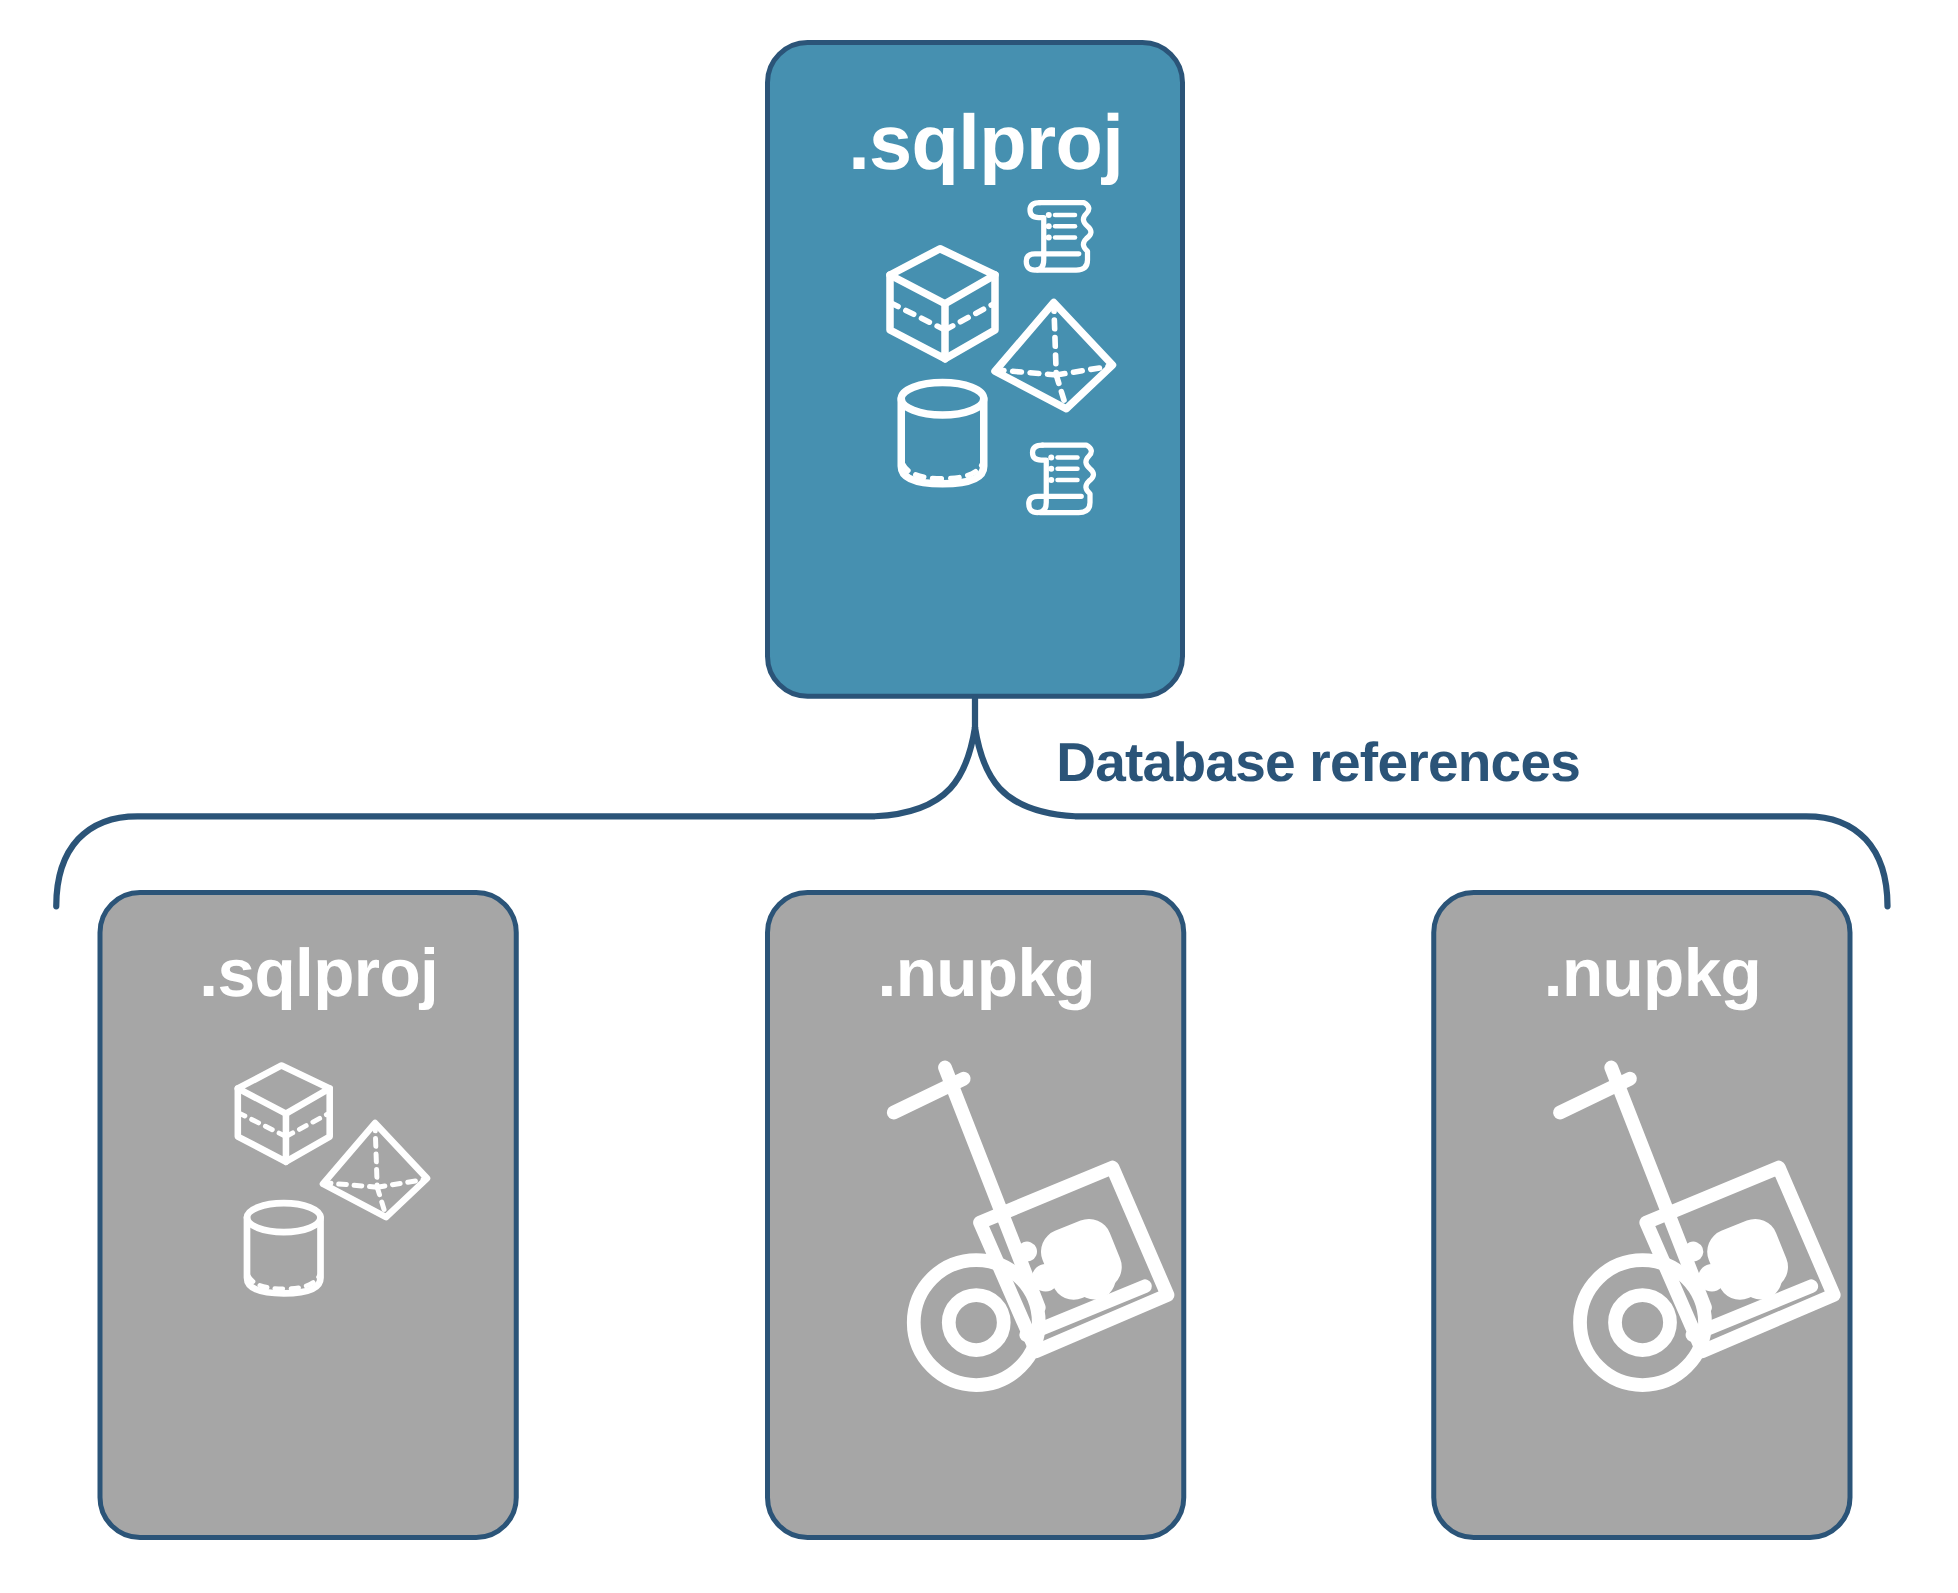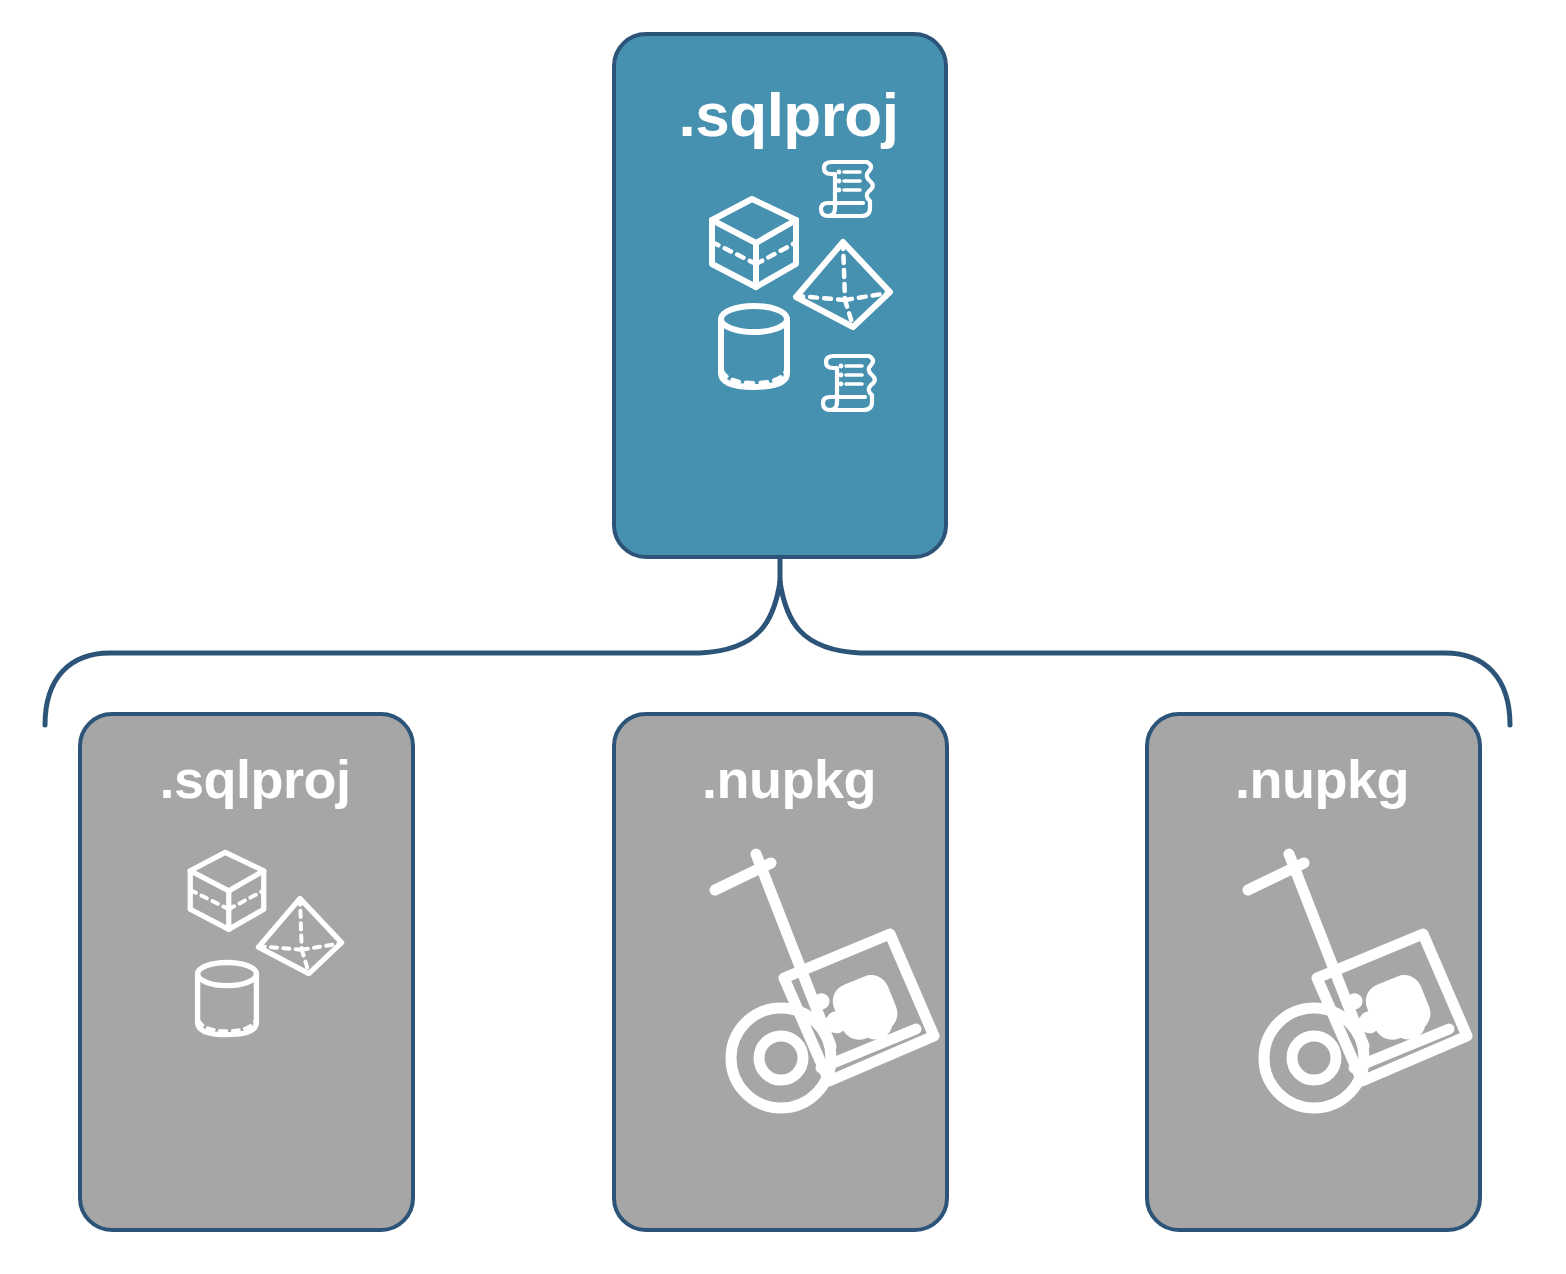--- a/index.html
+++ b/index.html
@@ -171,20 +171,21 @@
     <path d="M780,582
              C 774,620 760,650 700,653
              L 110,653
              C 70,653 45,678 45,725" fill="none" stroke="#2B5478" stroke-width="5" stroke-linecap="round" stroke-linejoin="round"></path>
     <path d="M780,582
              C 786,620 800,650 860,653
              L 1445,653
              C 1485,653 1510,678 1510,725" fill="none" stroke="#2B5478" stroke-width="5" stroke-linecap="round" stroke-linejoin="round"></path>
   </svg>
 
+  <div id="connector-label">Database references</div>
 
   <div class="node secondary" style="left:78px; top:712px; width:337px; height:520px;">
     <div class="node-title">.sqlproj</div>
     <div class="node-icons">
 
       <svg style="left:85px; top:42px;" width="86" height="84" viewBox="0 0 98 96">
         <g fill="none" stroke="#ffffff" stroke-width="6" stroke-linejoin="round" stroke-linecap="round">
           <polygon points="7,26 47,5 91,26 51,49"></polygon>
           <polyline points="7,26 7,70 51,93 51,49"></polyline>
           <polyline points="91,26 91,70 51,93"></polyline>

